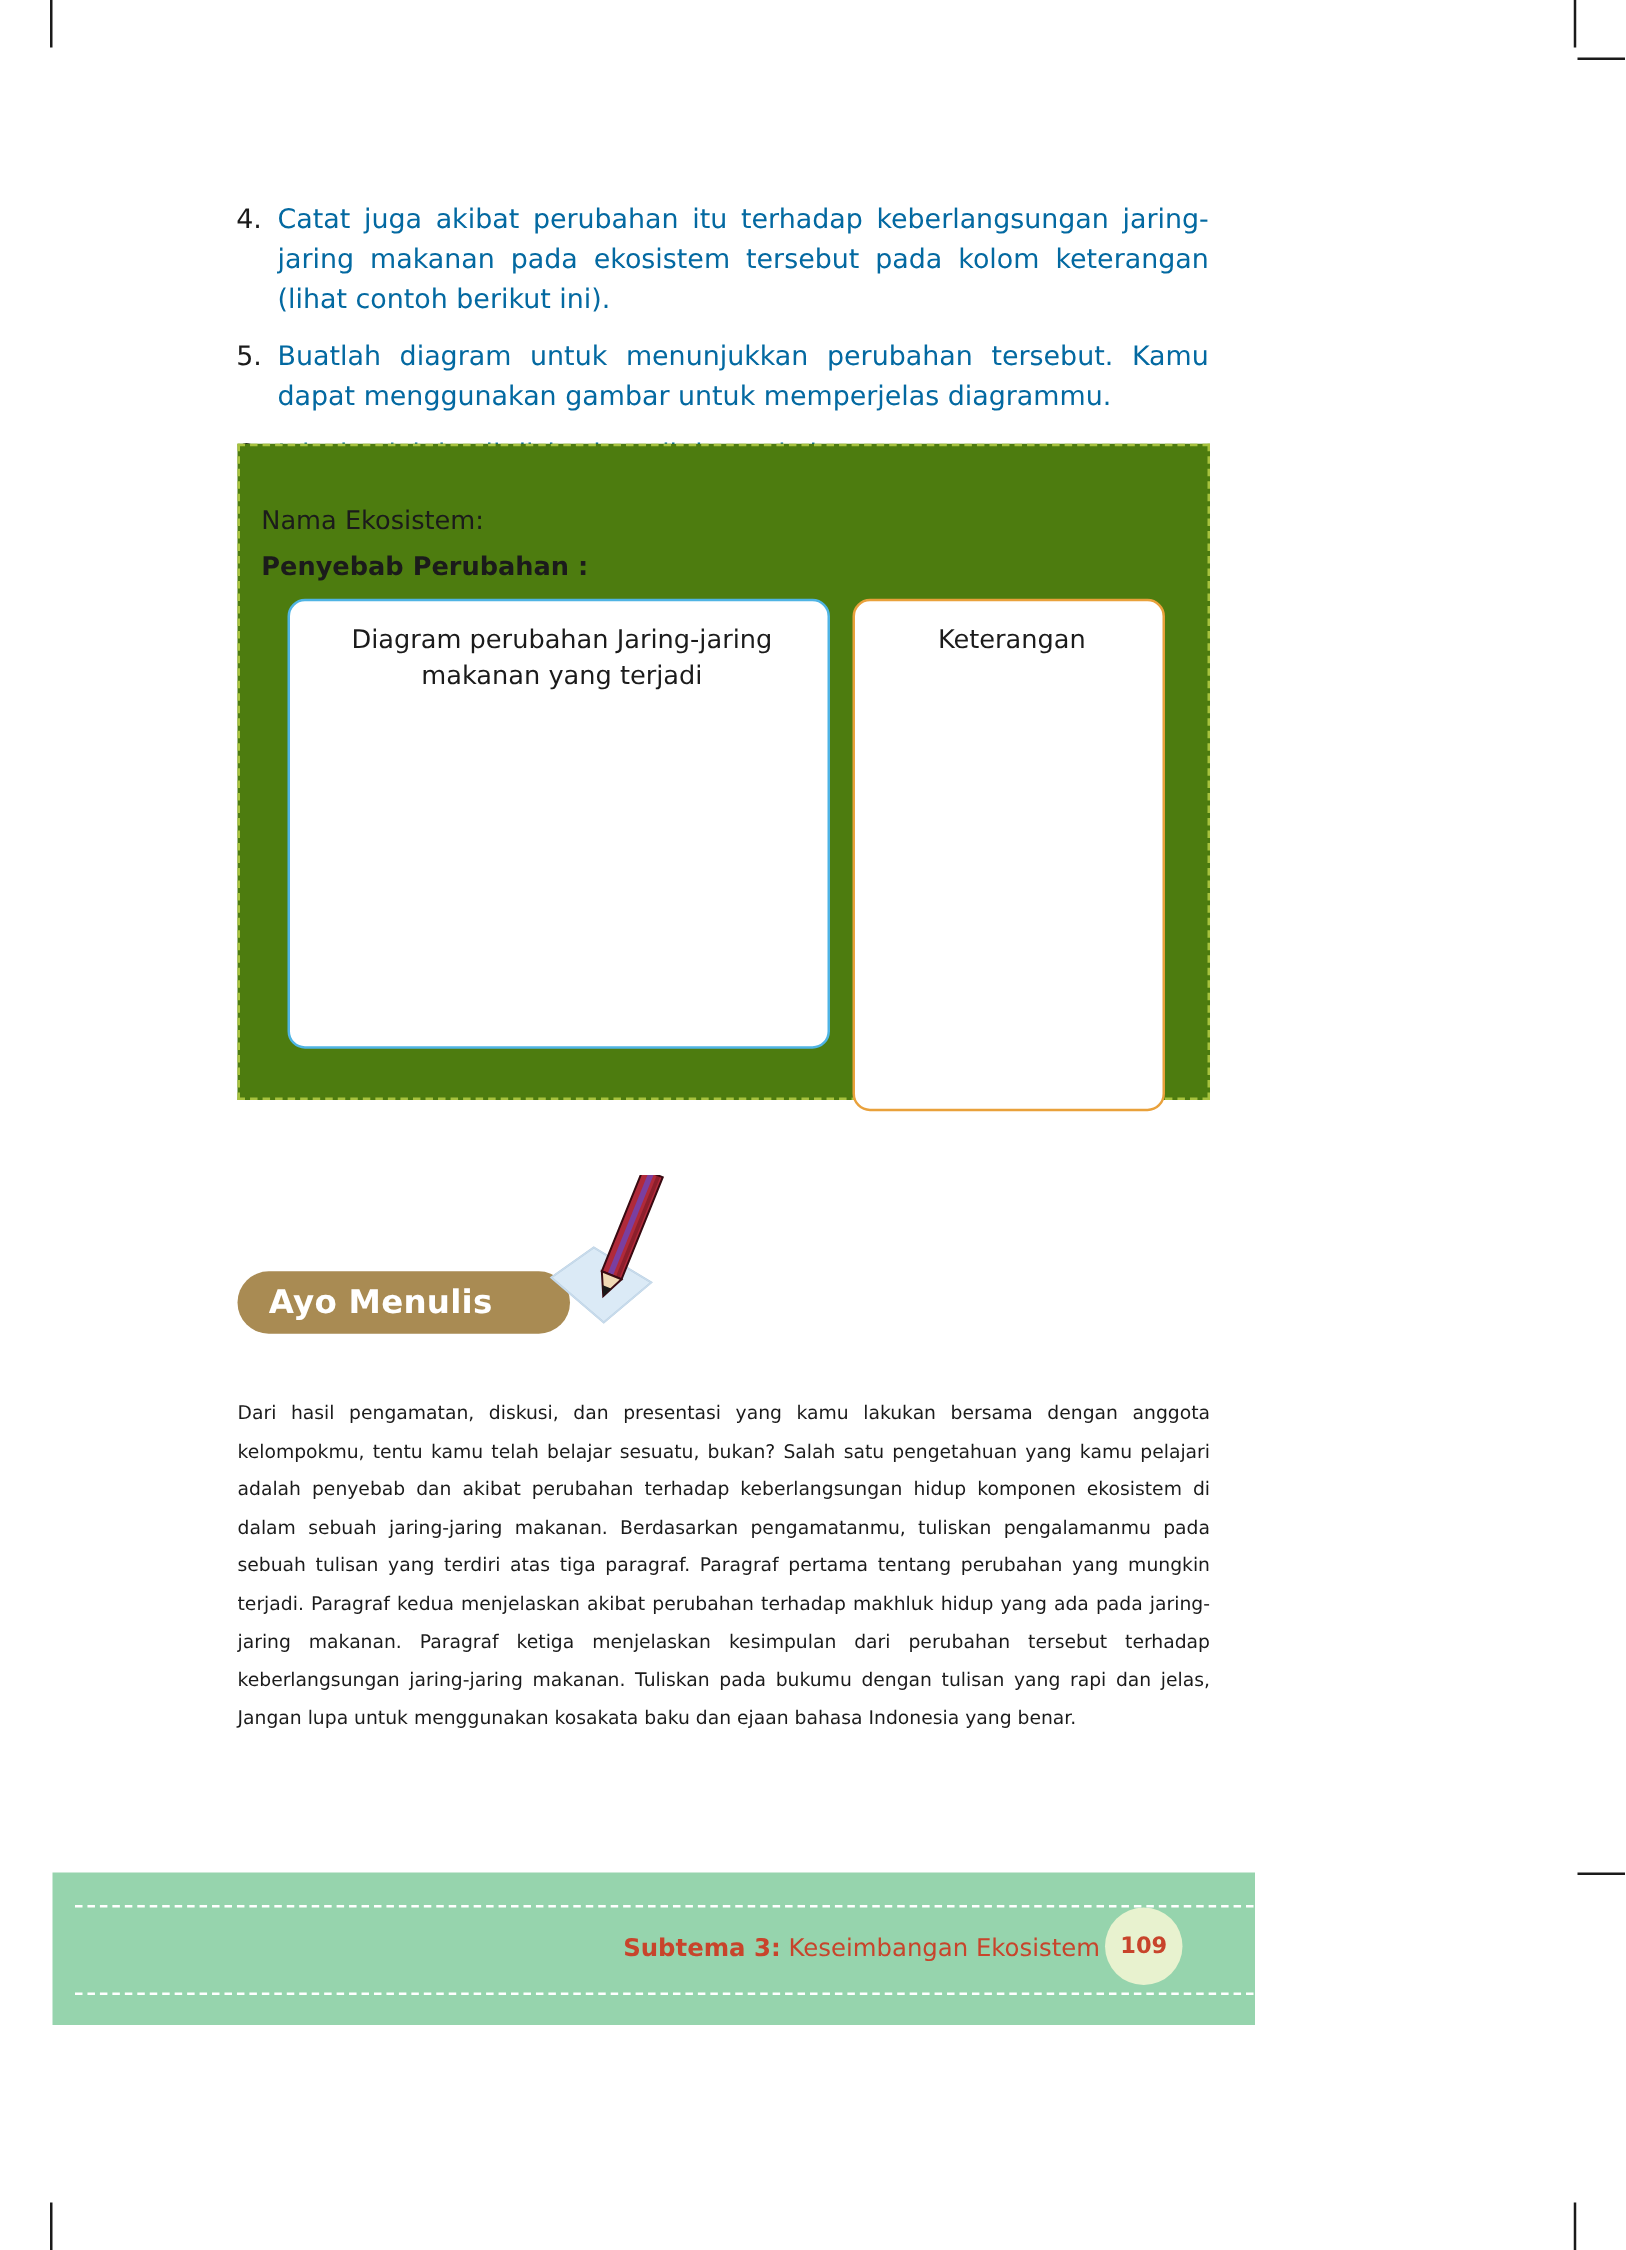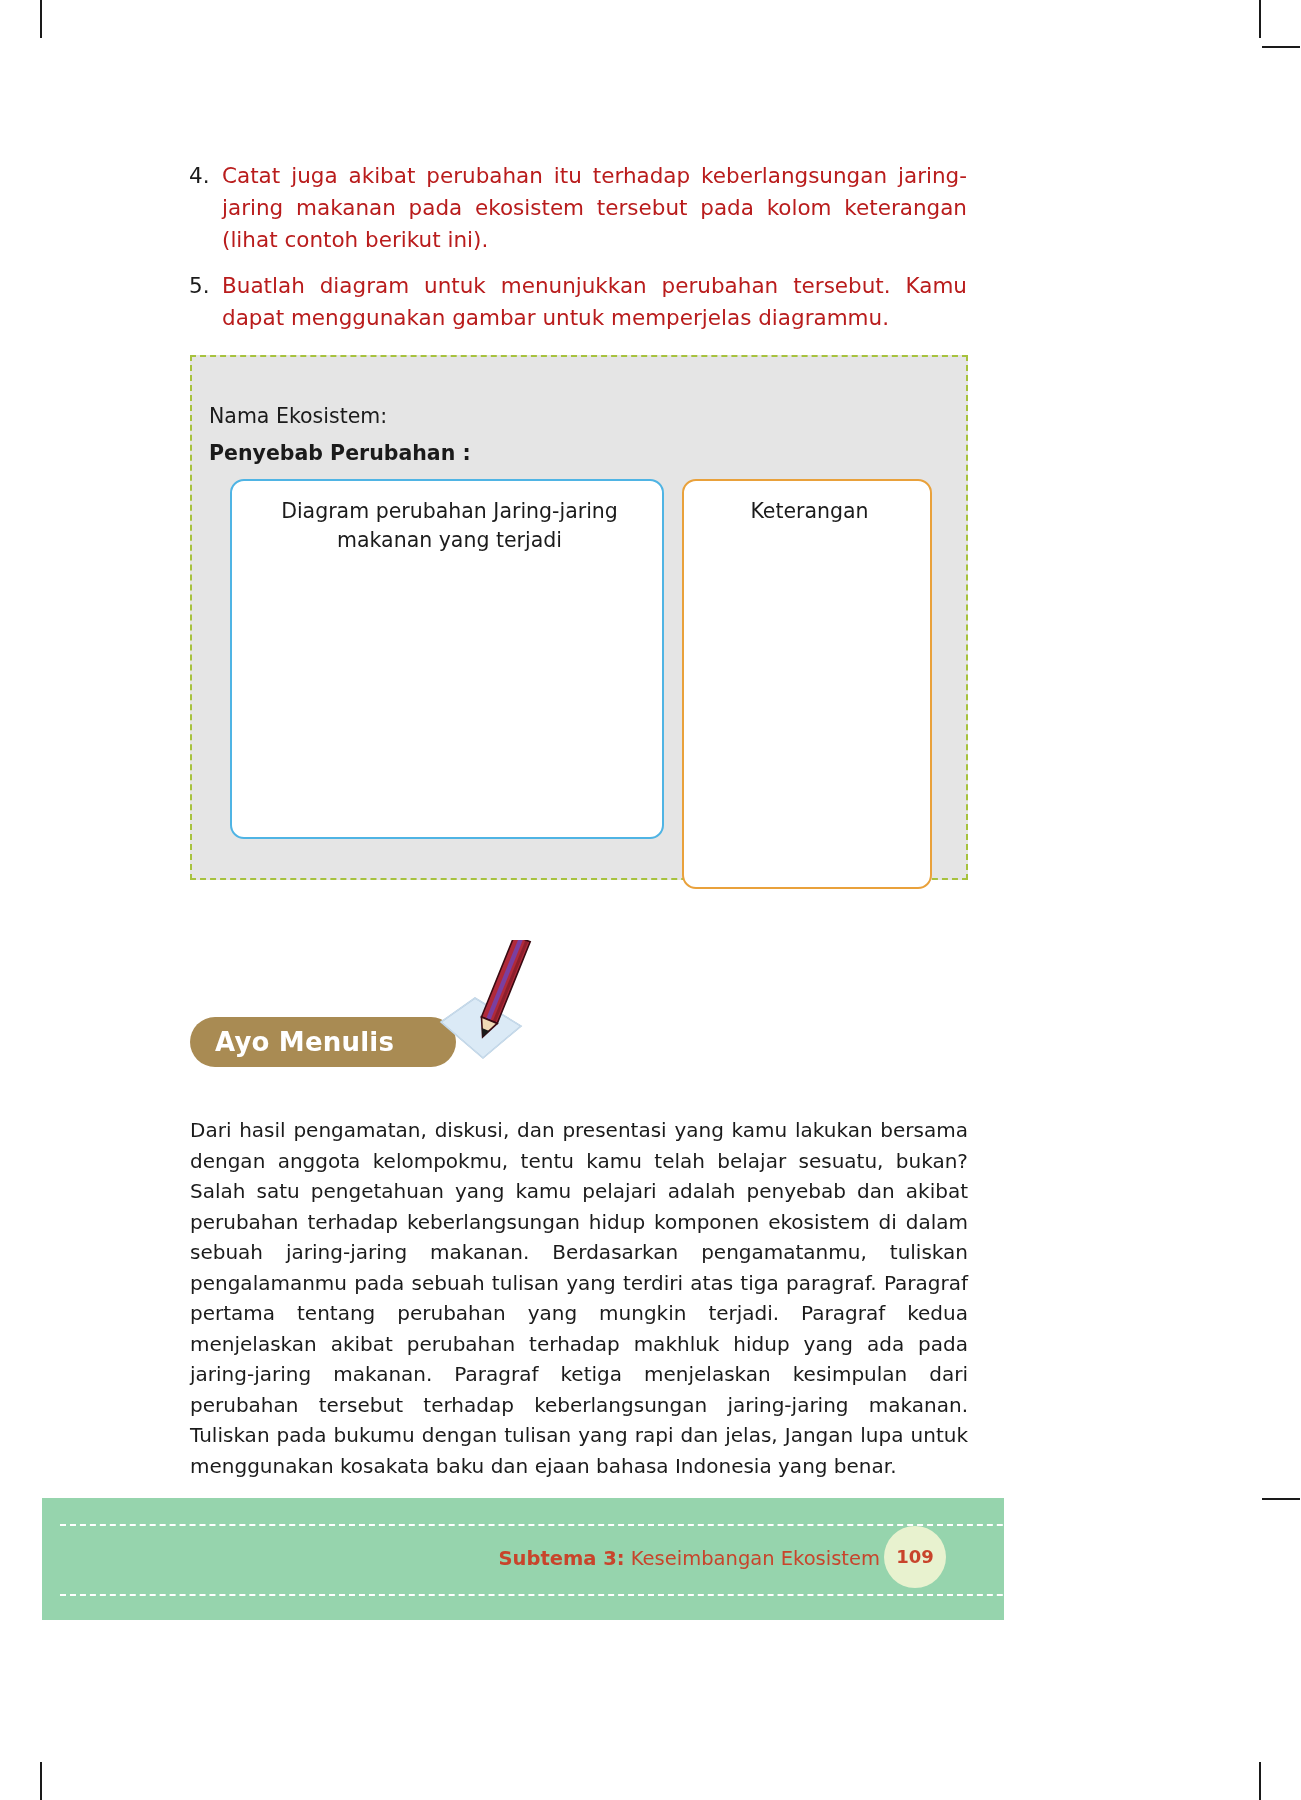--- a/index.html
+++ b/index.html
@@ -51,35 +51,35 @@
     width: 33px;
     flex: 0 0 33px;
     font-size: 21.5px;
     line-height: 32px;
     color: #1b1b1b;
   }
   .num-text {
     flex: 1 1 auto;
     font-size: 21.5px;
     line-height: 32px;
-    color: #b91c1c;
+    color: #0369a1;
     text-align: justify;
     text-justify: inter-word;
   }
   .num-text.no-justify { text-align: left; }
 
   
   .worksheet {
     position: absolute;
     left: 190px;
     top: 355px;
     width: 778px;
     height: 525px;
     border: 2.5px dashed #a7c23e;
-    background: #e5e5e5;
+    background: #4d7c0f;
   }
   .ws-label {
     position: absolute;
     font-size: 20.5px;
     line-height: 28px;
     color: #1b1b1b;
     white-space: nowrap;
   }
   .ws-label-1 { left: 17px; top: 45px; }
   .ws-label-2 { left: 17px; top: 82px; font-weight: bold; }
@@ -150,21 +150,21 @@
     width: 140px;
     height: 125px;
   }
 
   
   .body-para {
     position: absolute;
     left: 190px;
     top: 1115px;
     width: 778px;
-    font-size: 20px;
+    font-size: 15px;
     line-height: 30.5px;
     color: #1b1b1b;
     text-align: justify;
     text-justify: inter-word;
   }
 
   
   .footer {
     position: absolute;
     left: 42px;

